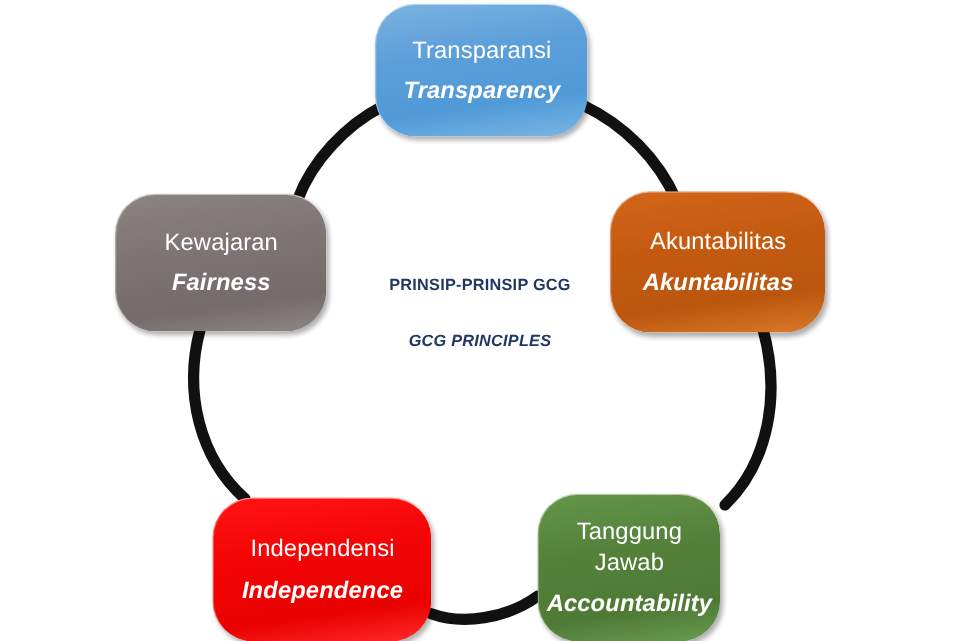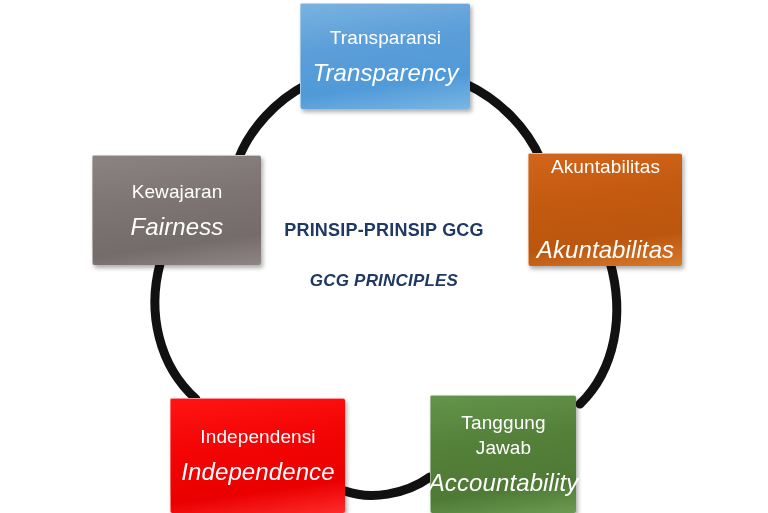--- a/index.html
+++ b/index.html
@@ -21,54 +21,53 @@
     position: absolute;
     left: 0;
     top: 0;
     width: 768px;
     height: 513px;
     pointer-events: none;
   }
   .node {
     position: absolute;
     box-sizing: border-box;
-    border-radius: 2px;
+    border-radius: 32px;
     display: flex;
     flex-direction: column;
     align-items: center;
     justify-content: center;
     text-align: center;
     color: #ffffff;
     line-height: 1.32;
     box-shadow: 2px 3px 4px rgba(0,0,0,0.32);
     border-top: 1px solid rgba(255,255,255,0.55);
     border-left: 1px solid rgba(255,255,255,0.40);
   }
   .node .line-local {
     font-size: 19px;
     font-weight: normal;
     letter-spacing: 0.1px;
   }
   .node .line-en {
-    font-size: 24px;
+    font-size: 19px;
     font-style: italic;
-    font-weight: normal;
+    font-weight: bold;
     letter-spacing: 0.1px;
   }
   .node .spacer-sm { height: 7px; }
 
   
   #node-transparency {
     left: 300px; top: 3px; width: 170px; height: 106px;
     background: linear-gradient(172deg, #79b2e0 0%, #5b9ed9 38%, #509ad8 72%, #79b6e4 100%);
   }
   #node-accountability {
-    left: 528px; top: 153px; width: 154px; height: 113px;
+    left: 488px; top: 153px; width: 172px; height: 113px;
     background: linear-gradient(172deg, #d2651a 0%, #c35a10 40%, #bb560e 74%, #d97a2b 100%);
-    gap: 24px;
   }
   #node-responsibility {
     left: 430px; top: 395px; width: 146px; height: 118px;
     background: linear-gradient(172deg, #63954a 0%, #54803a 40%, #4e7a35 76%, #6b9b52 100%);
   }
   #node-independence {
     left: 170px; top: 398px; width: 175px; height: 115px;
     background: linear-gradient(172deg, #ff1414 0%, #f40404 40%, #ea0000 76%, #ff2b2b 100%);
   }
   #node-fairness {
@@ -79,27 +78,27 @@
   
   #center-block {
     position: absolute;
     left: 250px;
     top: 220px;
     width: 268px;
     text-align: center;
     color: #1f3864;
   }
   #center-title-id {
-    font-size: 18px;
+    font-size: 13px;
     font-weight: bold;
     letter-spacing: 0.2px;
   }
   #center-title-en {
     margin-top: 30px;
-    font-size: 17px;
+    font-size: 13px;
     font-weight: bold;
     font-style: italic;
     letter-spacing: 0.2px;
   }
 </style>
 </head>
 <body>
 
 <div id="canvas">
 

